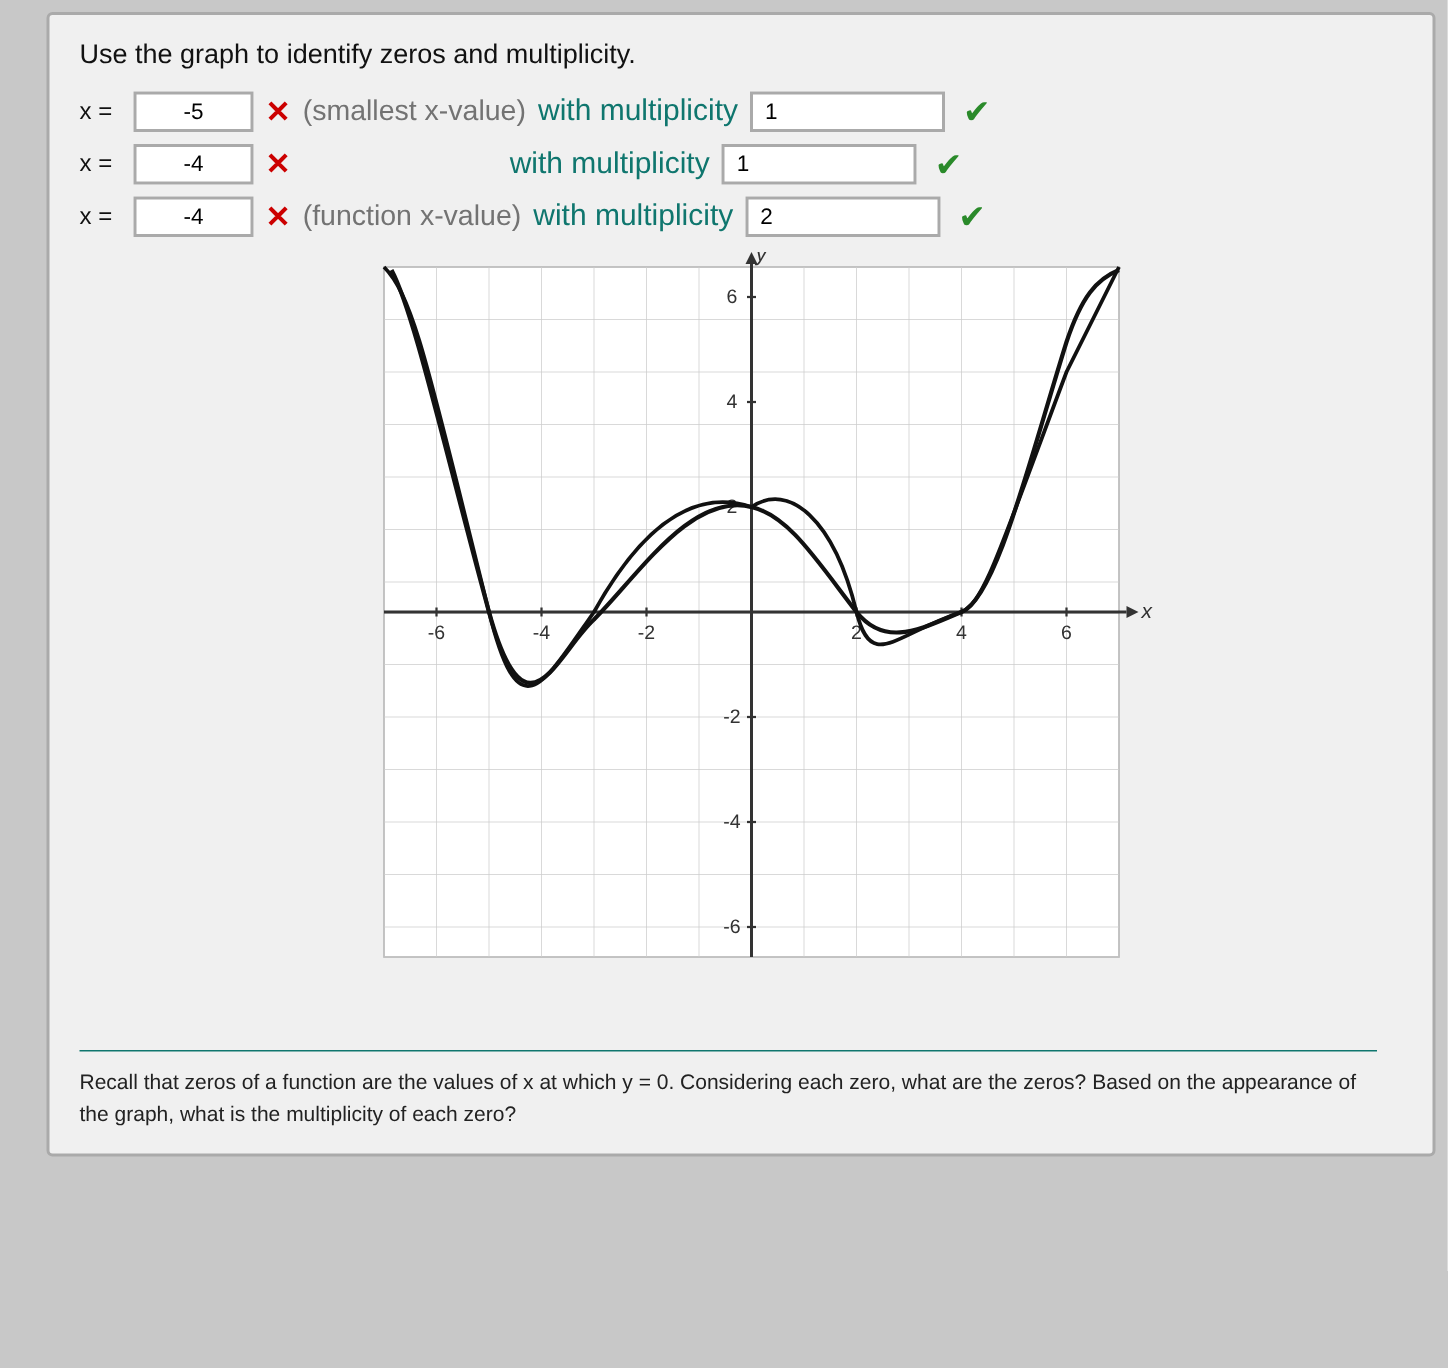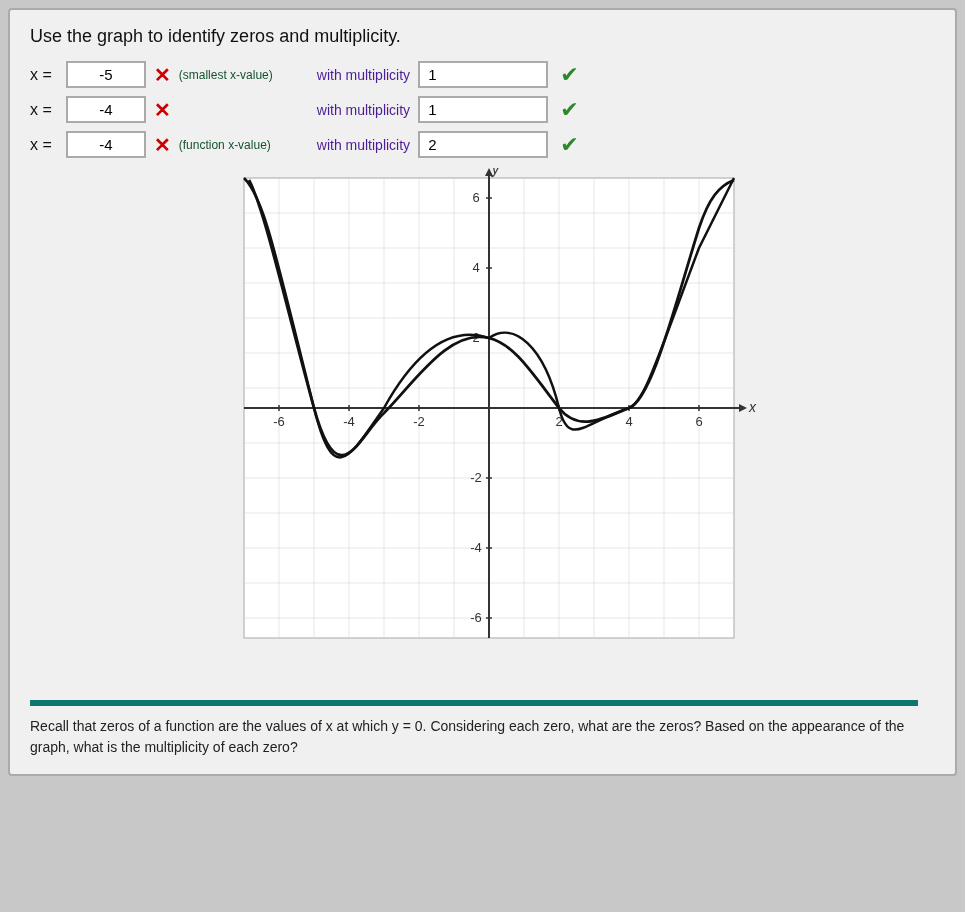--- a/index.html
+++ b/index.html
@@ -12,20 +12,21 @@
       align-items: flex-start;
       justify-content: center;
       padding: 8px;
     }
     .card {
       background: #f0f0f0;
       border: 2px solid #aaa;
       border-radius: 4px;
       width: 950px;
       padding: 16px 37px 16px 20px;
+      margin-left: 23px;
     }
     .instruction {
       font-size: 18px;
       font-weight: normal;
       margin-bottom: 14px;
       color: #111;
     }
     .row {
       display: flex;
       align-items: center;
@@ -44,27 +45,28 @@
       font-size: 15px;
       width: 80px;
       text-align: center;
     }
     .x-mark {
       color: #cc0000;
       font-size: 20px;
       font-weight: bold;
     }
     .qualifier {
-      font-size: 12px;
-      color: #14532d;
+      font-size: 19px;
+      color: #737373;
       min-width: 130px;
+      text-align: right;
     }
     .mult-label {
-      font-size: 14px;
-      color: #4c1d95;
+      font-size: 20px;
+      color: #0f766e;
     }
     .mult-input {
       border: 2px solid #aaa;
       background: white;
       padding: 3px 8px;
       font-size: 15px;
       width: 130px;
       text-align: left;
     }
     .check-icon {
@@ -84,21 +86,21 @@
       height: 520px;
     }
     svg.graph {
       width: 580px;
       height: 520px;
     }
     .recall-text {
       font-size: 14px;
       color: #222;
       line-height: 1.5;
-      border-top: 6px solid #0f766e;
+      border-top: 1px solid #0f766e;
       padding-top: 10px;
     }
   </style>
 </head>
 <body>
 
 <div class="card">
   <div class="instruction">Use the graph to identify zeros and multiplicity.</div>
 
   <div class="row">

